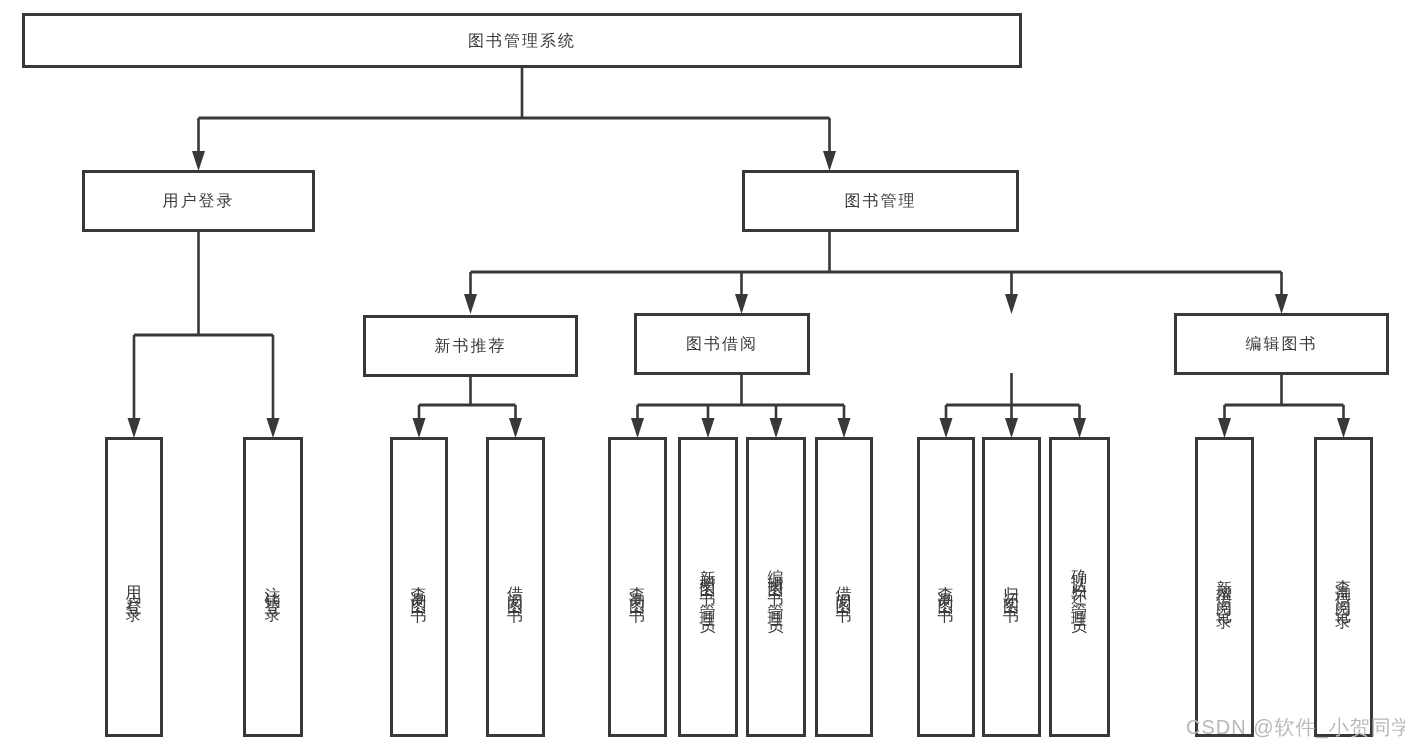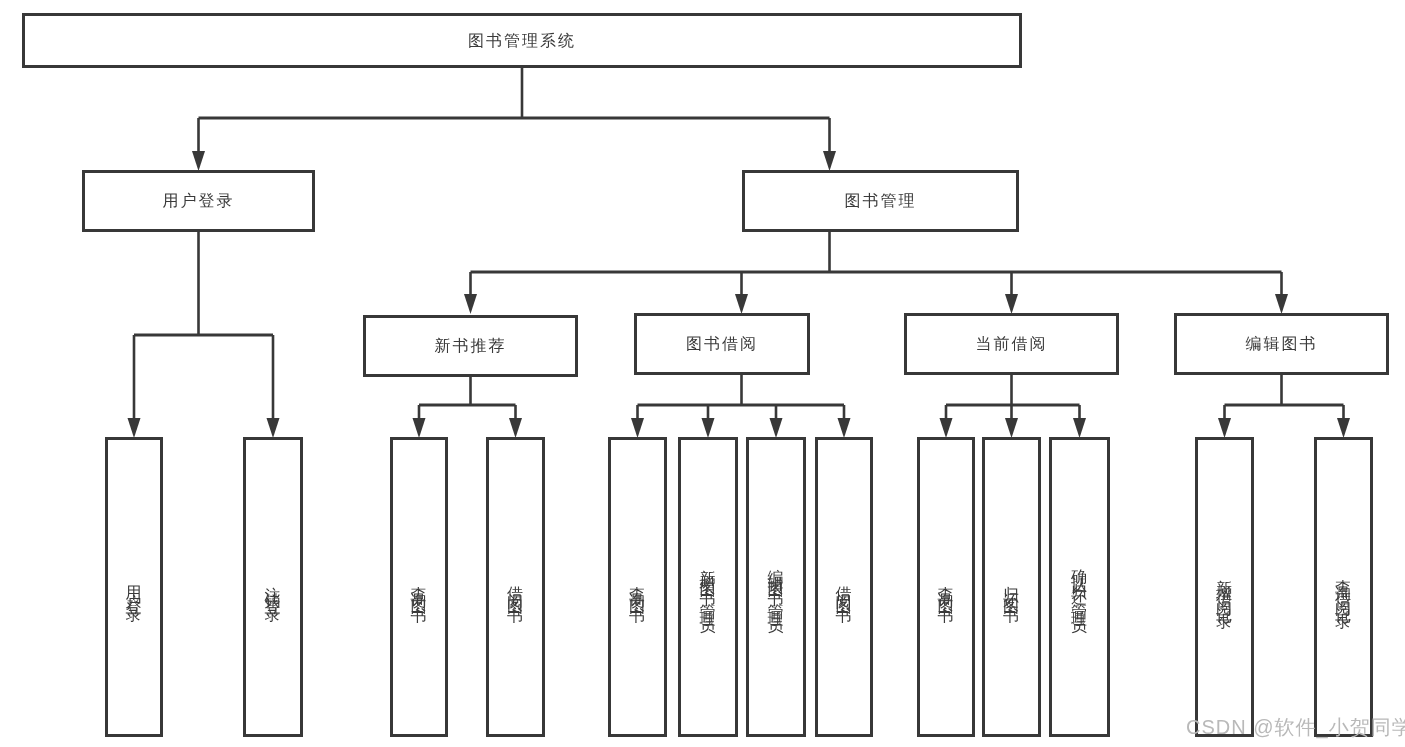--- a/index.html
+++ b/index.html
@@ -124,23 +124,20 @@
   <div class="box" style="left: 712px; top: 170px; width: 277px; height: 62px; margin-left: 30px;">
     <span class="lbl">图书管理</span>
   </div>
 
   <div class="box" style="left: 363px; top: 315px; width: 215px; height: 62px;">
     <span class="lbl">新书推荐</span>
   </div>
   <div class="box" style="left: 634px; top: 313px; width: 176px; height: 62px;">
     <span class="lbl">图书借阅</span>
   </div>
-  <div class="box" style="left: 904px; top: 313px; width: 215px; height: 62px;">
-    <span class="lbl">当前借阅</span>
-  </div>
   <div class="box" style="left: 1174px; top: 313px; width: 215px; height: 62px;">
     <span class="lbl">编辑图书</span>
   </div>
 
   <div class="box v" style="left: 105px; top: 437px; width: 58px; height: 300px;">
     <span class="lbl">用户登录</span>
   </div>
   <div class="box v" style="left: 243px; top: 437px; width: 60px; height: 300px;">
     <span class="lbl">注销登录</span>
   </div>

